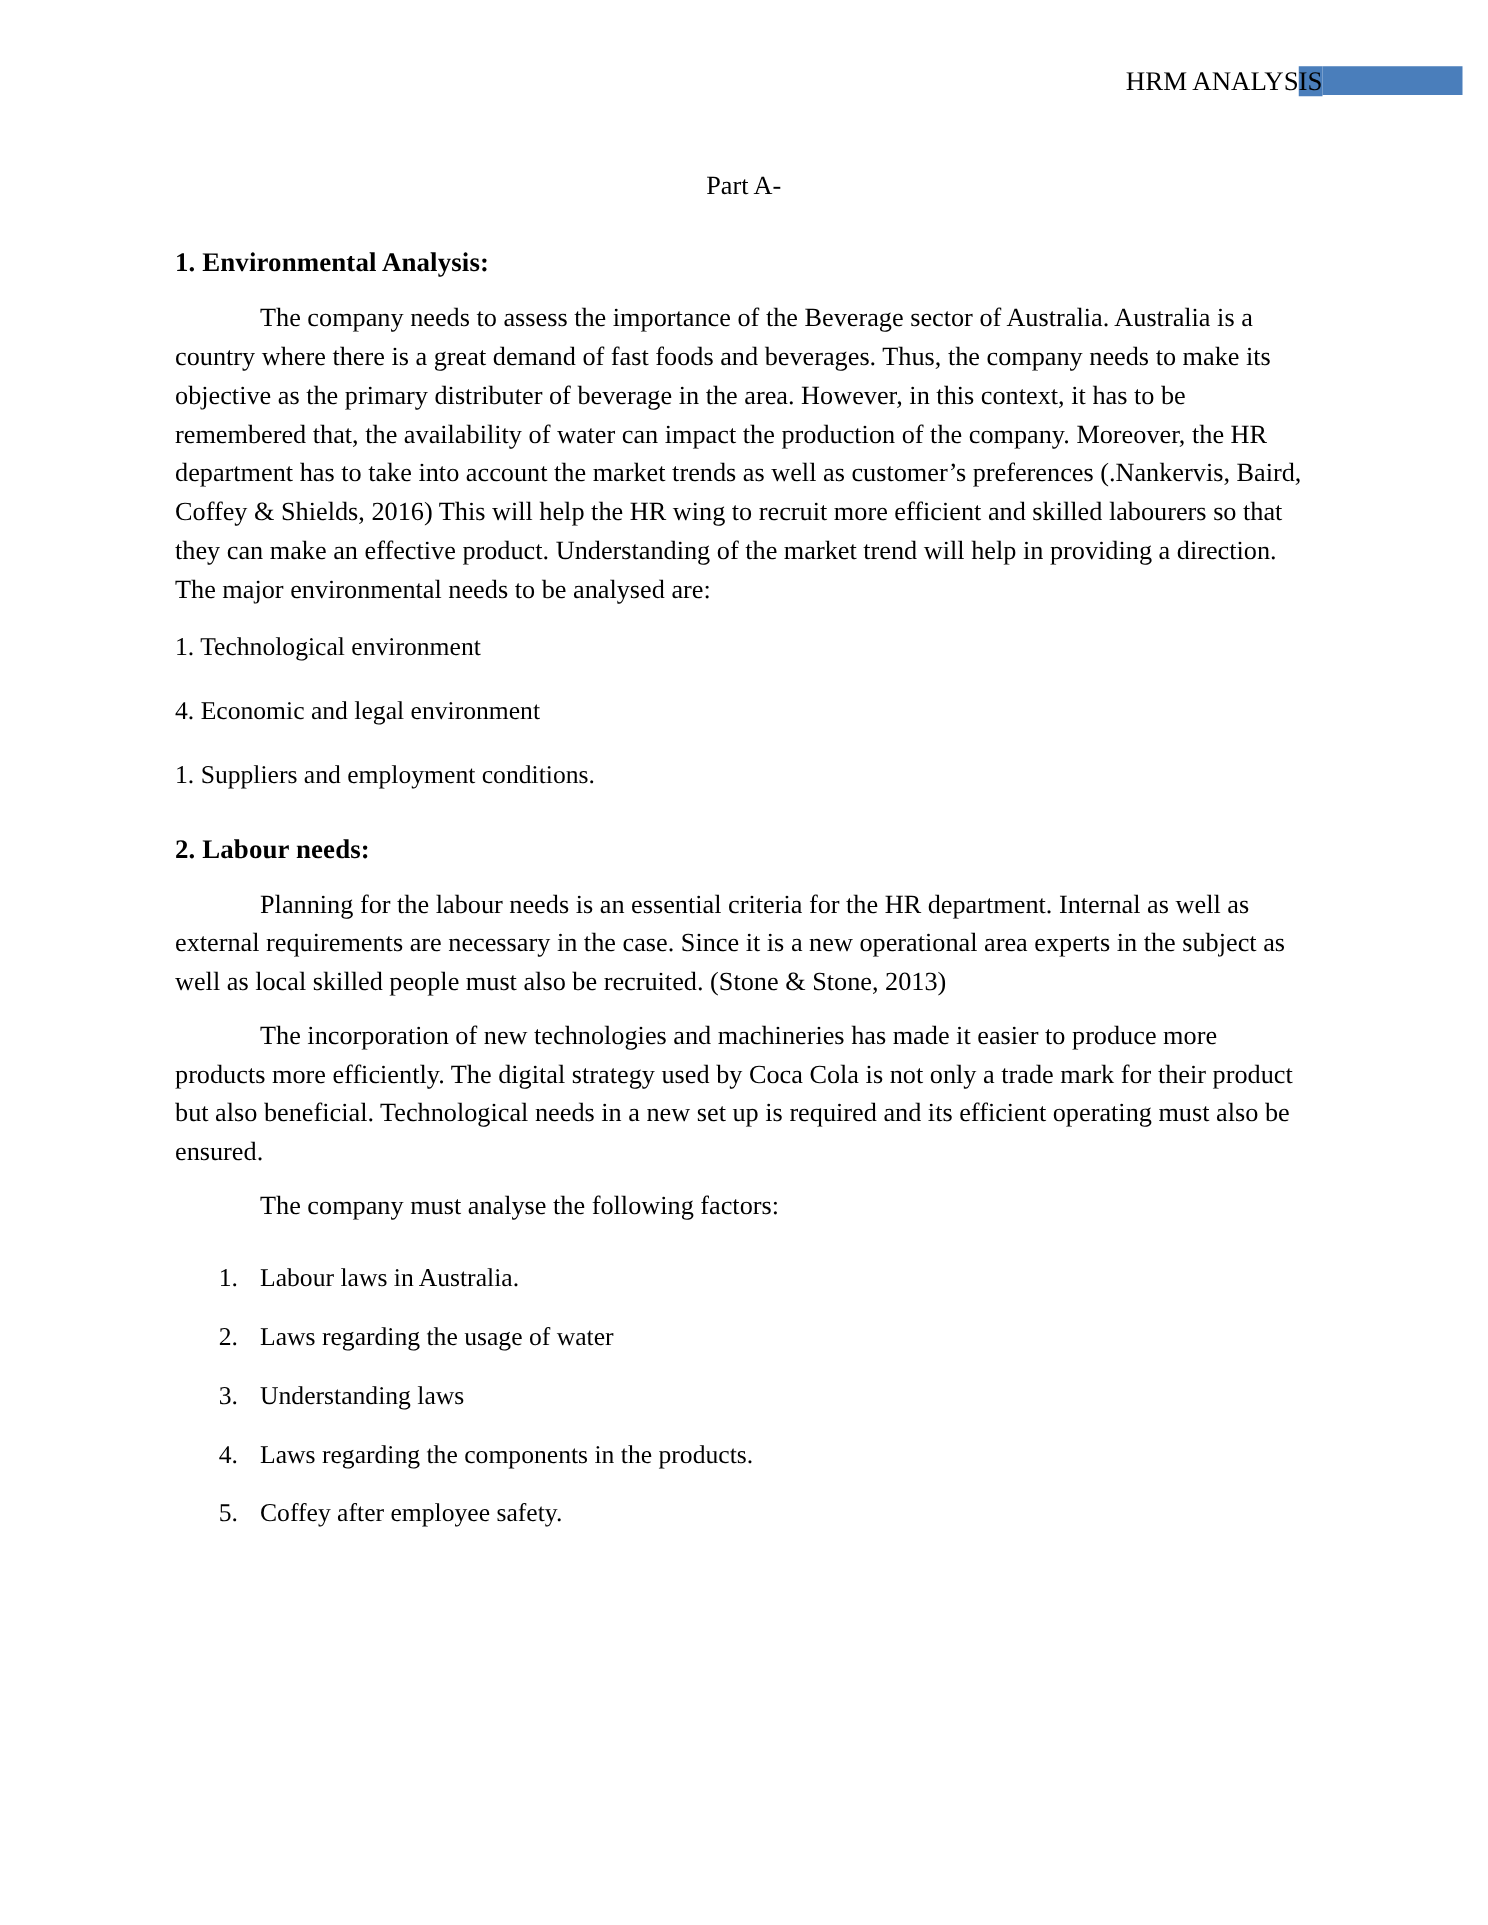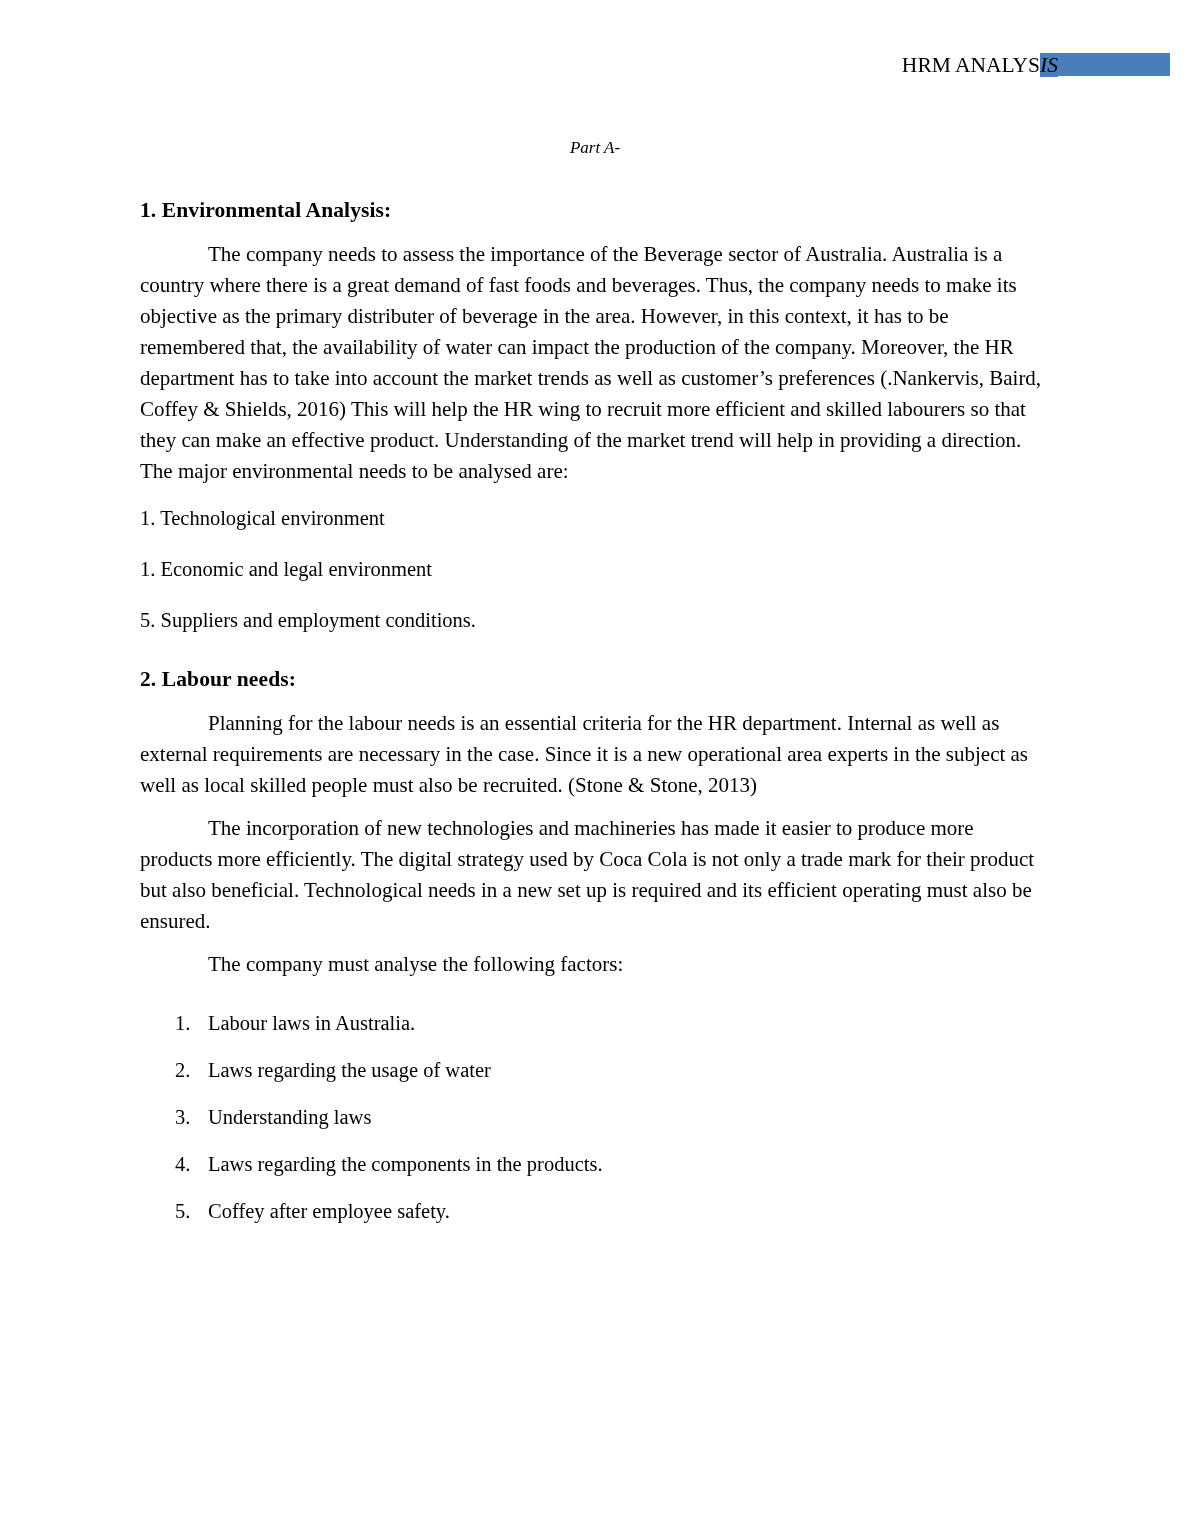--- a/index.html
+++ b/index.html
@@ -33,46 +33,44 @@
     line-height: 30px;
     white-space: nowrap;
   }
   .doc-header .hdr-text {
     display: inline;
   }
   .doc-header .hdr-plain { }
   .doc-header .hdr-hl {
     background-color: #4a7ebb;
     color: #000000;
-    font-style: italic;
   }
   .doc-header .hdr-tail {
     display: inline-block;
     width: 112px;
     background-color: #4a7ebb;
     vertical-align: baseline;
     height: 23px;
     margin-bottom: -4px;
   }
 
   
   .content {
     position: absolute;
     top: 133px;
     left: 140px;
     width: 910px;
   }
 
   .centered-line {
     text-align: center;
-    font-size: 17px;
+    font-size: 21px;
     line-height: 30px;
     margin: 0 0 0 0;
     padding-bottom: 14px;
-    font-style: italic;
   }
 
   h2.section-heading {
     font-size: 21.5px;
     font-weight: bold;
     line-height: 30px;
     margin: 0;
     padding: 18px 0 8px 0;
     letter-spacing: 0.1px;
   }
@@ -126,22 +124,22 @@
     <span class="hdr-text"><span class="hdr-plain">HRM ANALYS</span><span class="hdr-hl" style="background-color: rgb(74, 126, 187);">IS</span><span class="hdr-tail" style="background-color: rgb(74, 126, 187);"></span></span>
   </div>
 
   <div class="content">
 
     <div class="centered-line">Part A-</div>
 
     <h2 class="section-heading">1. Environmental Analysis:</h2>
     <p class="body-par">The company needs to assess the importance of the Beverage sector of Australia. Australia is a country where there is a great demand of fast foods and beverages. Thus, the company needs to make its objective as the primary distributer of beverage in the area. However, in this context, it has to be remembered that, the availability of water can impact the production of the company. Moreover, the HR department has to take into account the market trends as well as customer’s preferences (.Nankervis, Baird,  Coffey &amp; Shields, 2016) This will help the HR wing to recruit more efficient and skilled labourers so that they can make an effective product. Understanding of the market trend will help in providing a direction. The major environmental needs to be analysed are:</p>
     <p class="plain-item">1. Technological environment</p>
-    <p class="plain-item">1. Economic and legal environment</p>
-    <p class="plain-item">5. Suppliers and employment conditions.</p>
+    <p class="plain-item">4. Economic and legal environment</p>
+    <p class="plain-item">1. Suppliers and employment conditions.</p>
 
     <h2 class="section-heading">2. Labour needs:</h2>
     <p class="body-par">Planning for the labour needs is an essential criteria for the HR department. Internal as well as external requirements are necessary in the case. Since it is a new operational area experts in the subject as well as local skilled people must also be recruited. (Stone &amp; Stone, 2013)</p>
 
     <p class="body-par">The incorporation of new technologies and machineries has made it easier to produce more products more efficiently. The digital strategy used by Coca Cola is not only a trade mark for their product but also beneficial. Technological needs in a new set up is required and its efficient operating must also be ensured.</p>
 
     <p class="body-par">The company must analyse the following factors:</p>
 
     <ol class="factor-list">
       <li>Labour laws in Australia.</li>

